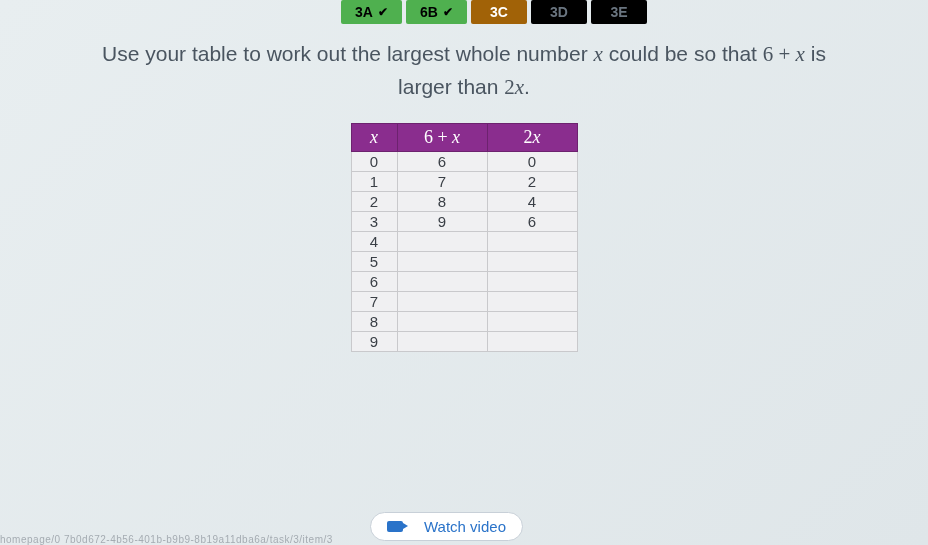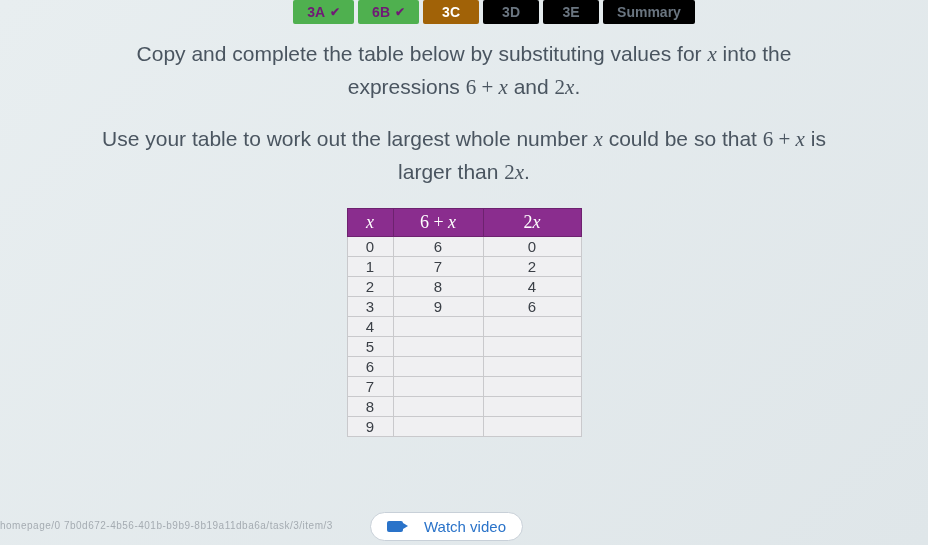--- a/index.html
+++ b/index.html
@@ -23,21 +23,21 @@
       padding: 4px 14px;
       font-size: 14px;
       font-weight: 600;
       border-radius: 2px;
       display: flex;
       align-items: center;
       gap: 5px;
       min-width: 56px;
       justify-content: center;
     }
-    .tab.green { background: #4fb04f; color: #701a75; }
+    .tab.green { background: #4fb04f; color: #000000; }
     .tab.blue  { background: #a16207; color: #fff; }
     .tab.grey  { background: #000000; color: #6a7580; }
     .check { font-size: 12px; }
     .content {
       text-align: center;
       padding: 14px 40px 0 40px;
     }
     .line {
       font-size: 21px;
       line-height: 1.55;
@@ -70,21 +70,21 @@
     td {
       border: 1px solid #c9c9cc;
       text-align: center;
       padding: 0;
       height: 20px;
       color: #3a3f46;
       font-size: 15px;
     }
     .col-x  { width: 46px; }
     .col-a  { width: 90px; }
-    .col-b  { width: 98px; }
+    .col-b  { width: 90px; }
     .watch {
       position: absolute;
       left: 370px;
       bottom: 4px;
       background: #fff;
       border: 1px solid #c8d0d8;
       border-radius: 18px;
       padding: 5px 16px;
       font-size: 15px;
       color: #2a73c9;
@@ -103,21 +103,21 @@
       content: "";
       position: absolute;
       right: -5px; top: 2px;
       border-left: 5px solid #2a73c9;
       border-top: 3.5px solid transparent;
       border-bottom: 3.5px solid transparent;
     }
     .footer-smudge {
       position: absolute;
       left: 0;
-      bottom: 14px;
+      bottom: 0;
       font-size: 10px;
       color: #8a9199;
       letter-spacing: 0.5px;
       filter: blur(0.6px);
       opacity: 0.7;
     }
   </style>
 </head>
 <body>
 
@@ -132,30 +132,23 @@
   </div>
   <div class="tab blue">
     <span>3C</span>
   </div>
   <div class="tab grey">
     <span>3D</span>
   </div>
   <div class="tab grey">
     <span>3E</span>
   </div>
-  <div class="tab grey">
-    <span>Summary</span>
-  </div>
 </div>
 
 <div class="content">
-  <div class="line">
-    <span>Copy and complete the table below by substituting values for </span><span class="math">x</span><span> into the</span><br>
-    <span>expressions </span><span class="mathn">6 + <span class="math">x</span></span><span> and </span><span class="mathn">2<span class="math">x</span></span><span>.</span>
-  </div>
 
   <div class="line">
     <span>Use your table to work out the largest whole number </span><span class="math">x</span><span> could be so that </span><span class="mathn">6 + <span class="math">x</span></span><span> is</span><br>
     <span>larger than </span><span class="mathn">2<span class="math">x</span></span><span>.</span>
   </div>
 
   <div class="table-wrap">
     <table>
       <thead>
         <tr>

